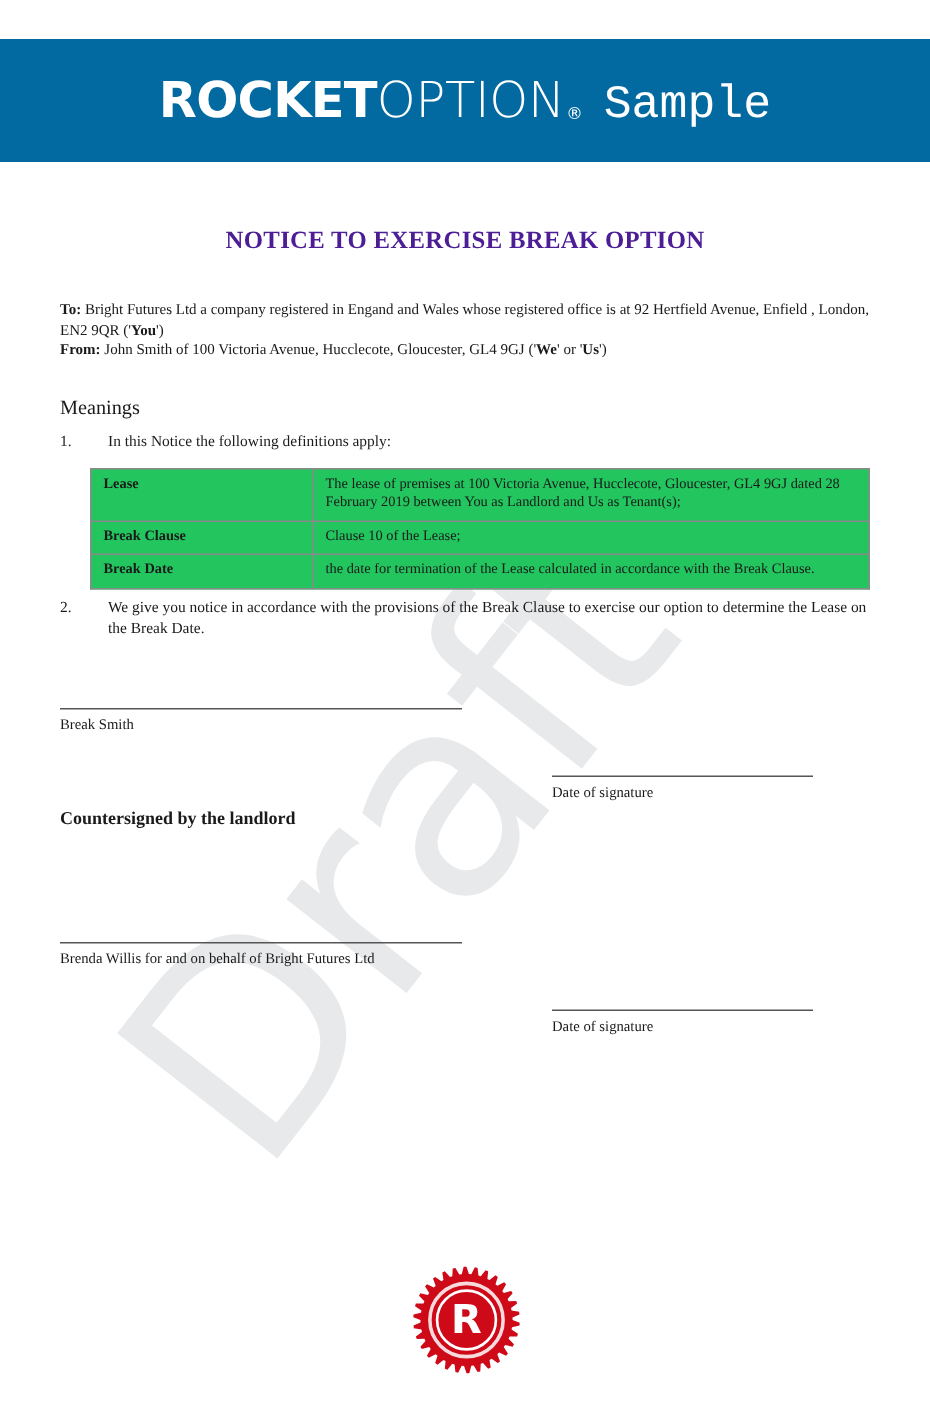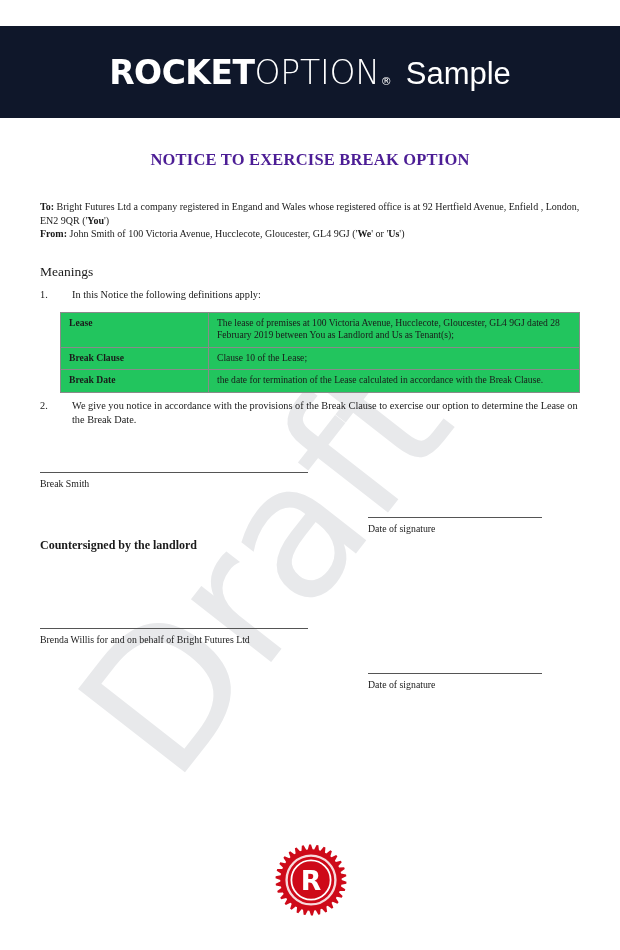--- a/index.html
+++ b/index.html
@@ -46,22 +46,22 @@
     white-space: nowrap;
     line-height: 1;
   }
 
   
   .header-banner {
     position: absolute;
     left: 0;
     top: 26px;
     width: 620px;
-    height: 92px;
-    background: #0f172a;
+    height: 82px;
+    background: #0369a1;
     z-index: 3;
     display: flex;
     align-items: center;
     justify-content: center;
   }
   .brand-row {
     display: flex;
     align-items: baseline;
     white-space: nowrap;
   }
@@ -81,21 +81,21 @@
   }
   .brand-reg {
     font-family: "DejaVu Sans", sans-serif;
     font-size: 11px;
     color: #ffffff;
     margin-left: 1px;
     position: relative;
     top: 1px;
   }
   .brand-sample {
-    font-family: Liberation Sans, sans-serif;
+    font-family: Liberation Mono, monospace;
     font-weight: 400;
     font-size: 31px;
     color: #ffffff;
     margin-left: 14px;
     letter-spacing: 0px;
   }
 
   
   .doc {
     position: absolute;

